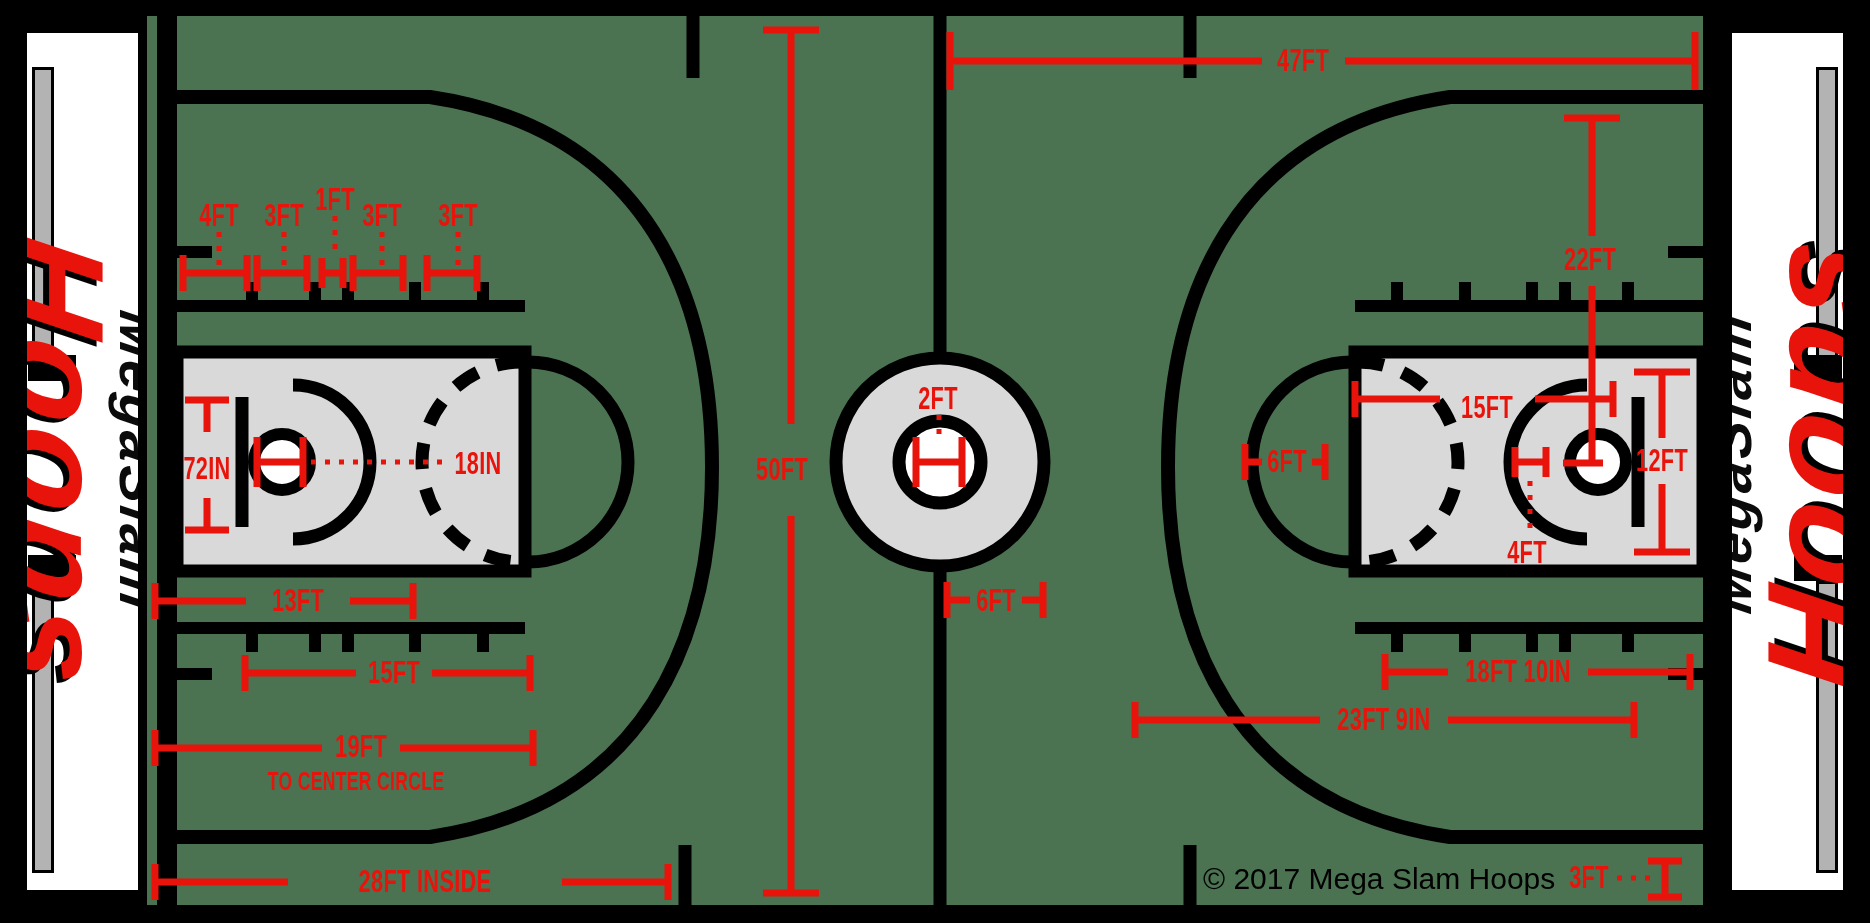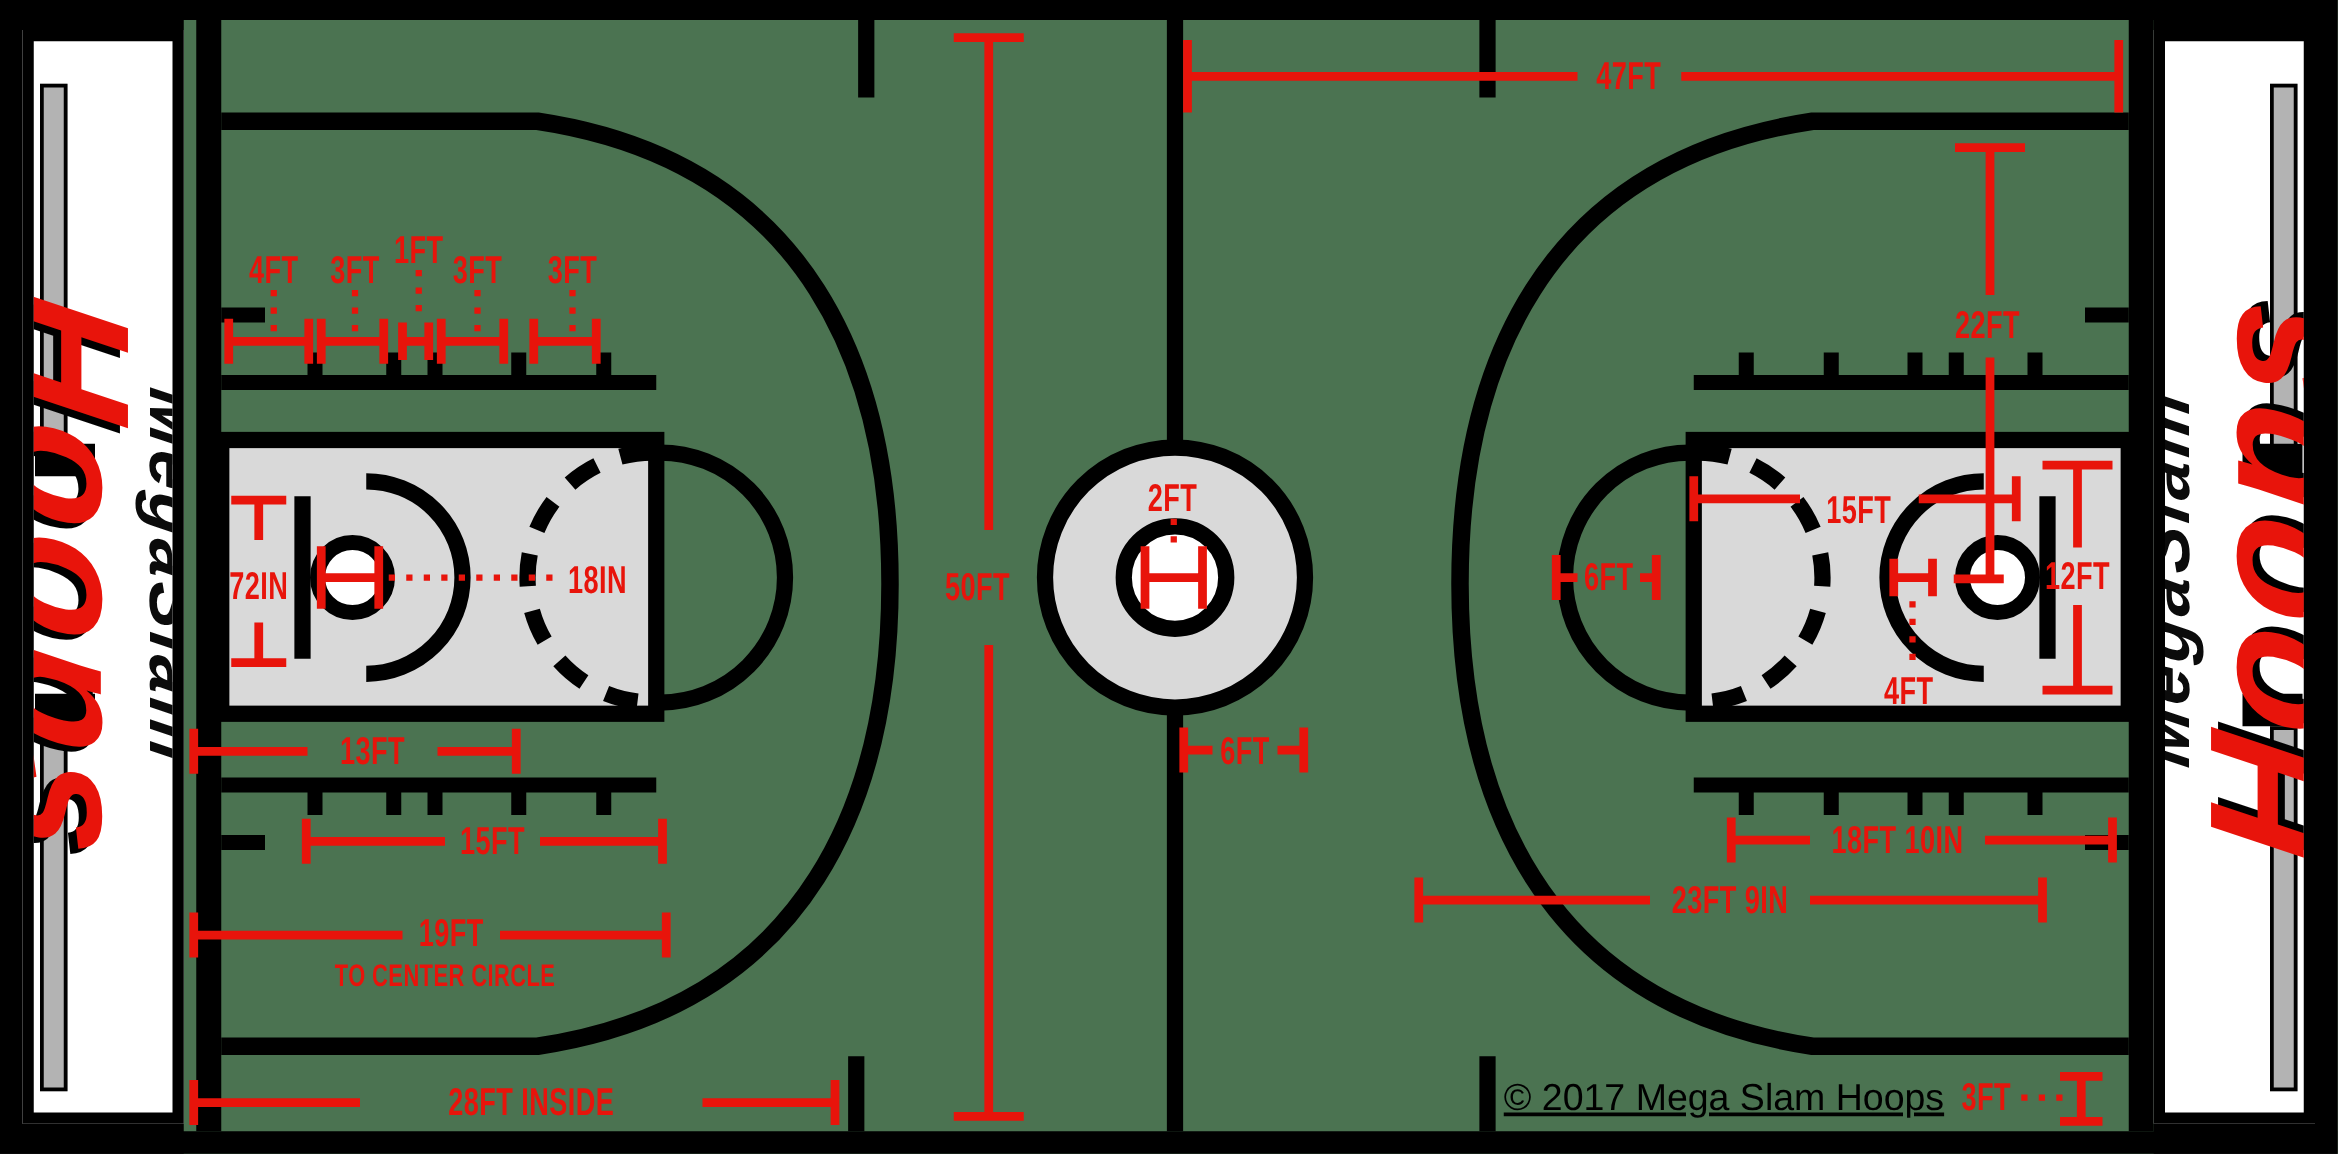--- a/index.html
+++ b/index.html
@@ -8,21 +8,21 @@
   html,body{margin:0;padding:0;background:#222;}
   #stage{position:relative;width:1870px;height:923px;background:#000;overflow:hidden;
          font-family:"Liberation Sans",sans-serif;}
   #court-svg{position:absolute;left:0;top:0;}
   .blk{stroke:var(--black);fill:none;}
   .red{stroke:var(--red);fill:none;}
   .dim-label{position:absolute;transform:translate(-50%,-50%) scaleX(0.70);
     font-weight:bold;font-size:31px;color:var(--red);white-space:nowrap;letter-spacing:0.5px;}
   .dim-label.small{font-size:25px;}
   #copyright{position:absolute;left:1203px;top:862px;font-size:30px;color:#000;
-    background:transparent;white-space:nowrap;text-decoration:underline;}
+    background:transparent;white-space:nowrap;}
   .panel{position:absolute;top:24px;width:129px;height:875px;background:#fff;
     border:9px solid #000;box-sizing:border-box;overflow:hidden;}
   #panel-left{left:18px;} #panel-right{left:1723px;}
   .gray-bar{position:absolute;width:22px;background:var(--panel-gray);border:3px solid #000;box-sizing:border-box;}
   .bar-cap{position:absolute;width:48px;height:26px;background:#000;}
   #panel-left .gray-bar{left:5px;} #panel-left .bar-cap{left:1px;}
   #panel-right .gray-bar{right:5px;} #panel-right .bar-cap{right:1px;}
   .bar-upper{top:34px;height:292px;} .cap-upper{top:322px;}
   .bar-lower{top:548px;height:292px;} .cap-lower{top:522px;}
   .logo{position:absolute;left:50%;top:50%;width:760px;text-align:center;line-height:1;}

